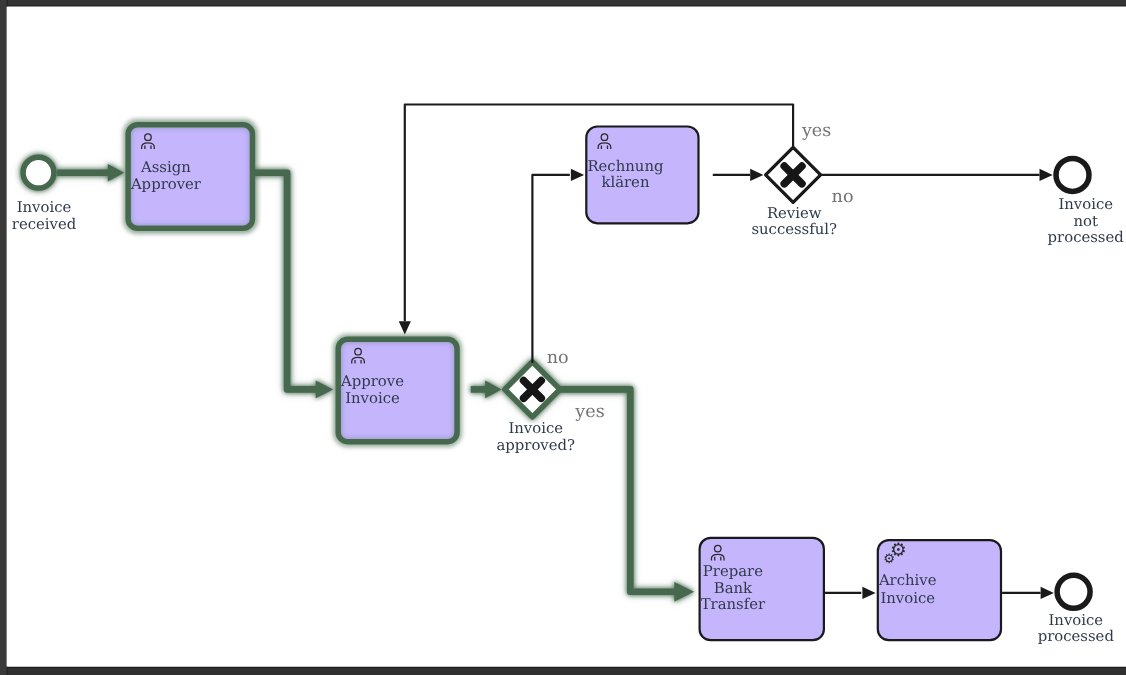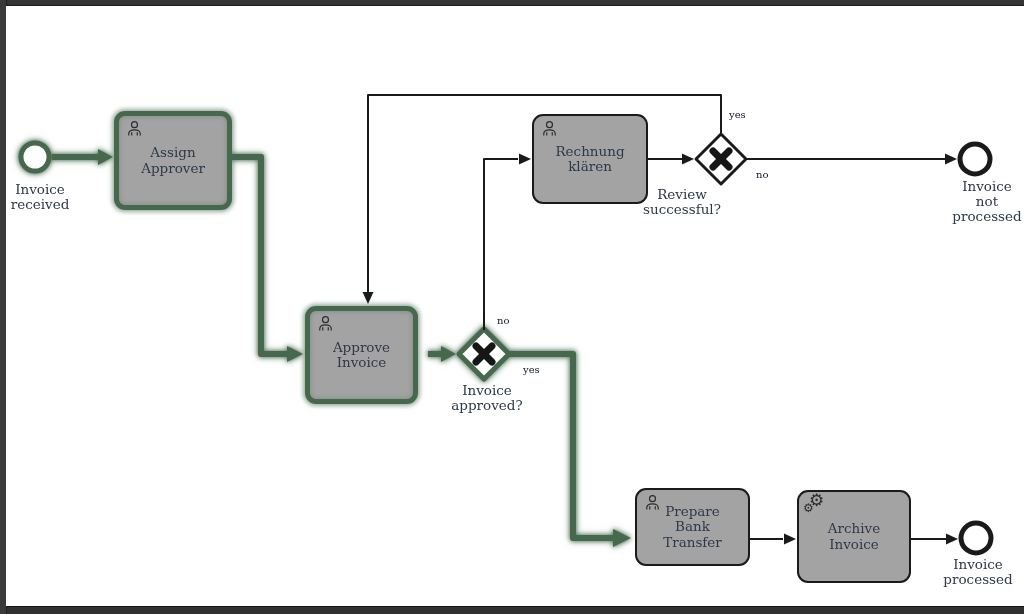--- a/index.html
+++ b/index.html
@@ -6,34 +6,34 @@
   .screen{position:relative;width:1024px;height:614px;overflow:hidden;background:#ffffff;
           font-family:"DejaVu Serif", serif;}
   .frame-top{position:absolute;left:0;top:0;width:1024px;height:5px;background:#343434;border-bottom:1px solid #1c1c1c;}
   .frame-left{position:absolute;left:0;top:0;width:6px;height:614px;background:#3a3a3a;border-right:1px solid #222;}
   .frame-bottom{position:absolute;left:0;top:606px;width:1024px;height:8px;background:#303030;border-top:1px solid #141414;}
   .canvas{position:absolute;left:6px;top:6px;width:1018px;height:600px;background:#fff;filter:blur(0.3px);}
   .layer{position:absolute;left:-6px;top:-6px;width:1024px;height:614px;}
   .glow{filter:drop-shadow(0 0 2px rgba(70,105,78,.85)) drop-shadow(0 0 3px rgba(70,105,78,.55));}
 
   
-  .task{position:absolute;box-sizing:border-box;background:#a3a3a3;border-radius:11px;
-        display:flex;align-items:center;justify-content:center;text-align:center;}
+  .task{position:absolute;box-sizing:border-box;background:#c4b5fd;border-radius:11px;
+        display:flex;align-items:center;text-align:center;}
   .task .tlabel{white-space:pre-line;font-size:13.5px;line-height:1.12;color:#2e3947;}
   .task.normal{border:2.5px solid #1a1a1a;}
   .task.hl{border:5px solid #46694e;
            box-shadow:0 0 4px 2px rgba(70,105,78,.55), inset 0 0 4px 1px rgba(70,105,78,.30);}
   .ticon{position:absolute;left:6px;top:4px;width:18px;height:18px;}
   .gearbox{position:absolute;left:5px;top:2px;width:30px;height:30px;font-family:"DejaVu Sans",sans-serif;color:#2b2b2b;}
   .gearbox .g1{position:absolute;left:5px;top:-4px;font-size:17px;font-style:normal;}
   .gearbox .g2{position:absolute;left:-1px;top:7px;font-size:12px;font-style:normal;}
 
   .elabel{position:absolute;transform:translateX(-50%);text-align:center;white-space:pre-line;
           font-size:13.5px;line-height:1.12;color:#2e3947;}
-  .flabel{position:absolute;font-size:10px;color:#0f172a;white-space:nowrap;}
+  .flabel{position:absolute;font-size:16px;color:#737373;white-space:nowrap;}
 </style>
 </head>
 <body>
 
 <div class="screen">
   <div class="frame-top"></div>
   <div class="frame-bottom"></div>
   <div class="frame-left"></div>
 
   <div class="canvas">
@@ -88,21 +88,21 @@
               <circle cx="8" cy="4.4" r="2.8"></circle>
               <path d="M2.6,14.6 v-1.6 q0,-3.7 5.4,-3.7 q5.4,0 5.4,3.7 v1.6"></path>
               <path d="M5.4,14.6 v-3.1 M10.6,14.6 v-3.1"></path>
             </g>
           </svg>
       </span>
       <span class="tlabel">Assign
 Approver</span>
     </div>
 
-    <div class="task normal" style="left:526px;top:108px;width:116px;height:90px">
+    <div class="task normal" style="left:526px;top:108px;width:104px;height:90px">
       <span class="ticon">
         <svg viewBox="0 0 16 16" width="17" height="17">
             <g fill="none" stroke="#2b2b2b" stroke-width="1.1">
               <circle cx="8" cy="4.4" r="2.8"></circle>
               <path d="M2.6,14.6 v-1.6 q0,-3.7 5.4,-3.7 q5.4,0 5.4,3.7 v1.6"></path>
               <path d="M5.4,14.6 v-3.1 M10.6,14.6 v-3.1"></path>
             </g>
           </svg>
       </span>
       <span class="tlabel">Rechnung
@@ -116,21 +116,21 @@
               <circle cx="8" cy="4.4" r="2.8"></circle>
               <path d="M2.6,14.6 v-1.6 q0,-3.7 5.4,-3.7 q5.4,0 5.4,3.7 v1.6"></path>
               <path d="M5.4,14.6 v-3.1 M10.6,14.6 v-3.1"></path>
             </g>
           </svg>
       </span>
       <span class="tlabel">Approve
 Invoice</span>
     </div>
 
-    <div class="task normal" style="left:629px;top:482px;width:115px;height:78px">
+    <div class="task normal" style="left:629px;top:482px;width:115px;height:95px">
       <span class="ticon">
         <svg viewBox="0 0 16 16" width="17" height="17">
             <g fill="none" stroke="#2b2b2b" stroke-width="1.1">
               <circle cx="8" cy="4.4" r="2.8"></circle>
               <path d="M2.6,14.6 v-1.6 q0,-3.7 5.4,-3.7 q5.4,0 5.4,3.7 v1.6"></path>
               <path d="M5.4,14.6 v-3.1 M10.6,14.6 v-3.1"></path>
             </g>
           </svg>
       </span>
       <span class="tlabel">Prepare
@@ -146,21 +146,21 @@
       <span class="tlabel">Archive
 Invoice</span>
     </div>
 
     <div class="elabel" style="left:34px;top:176px">Invoice
 received</div>
     <div class="elabel" style="left:981px;top:173px">Invoice not
 processed</div>
     <div class="elabel" style="left:972px;top:551px">Invoice
 processed</div>
-    <div class="elabel" style="left:676px;top:181px">Review
+    <div class="elabel" style="left:716px;top:181px">Review
 successful?</div>
     <div class="elabel" style="left:481px;top:377px">Invoice
 approved?</div>
 
     <div class="flabel" style="left:723px;top:103px">yes</div>
     <div class="flabel" style="left:750px;top:163px">no</div>
     <div class="flabel" style="left:491px;top:309px">no</div>
     <div class="flabel" style="left:517px;top:358px">yes</div>
 
   </div>

